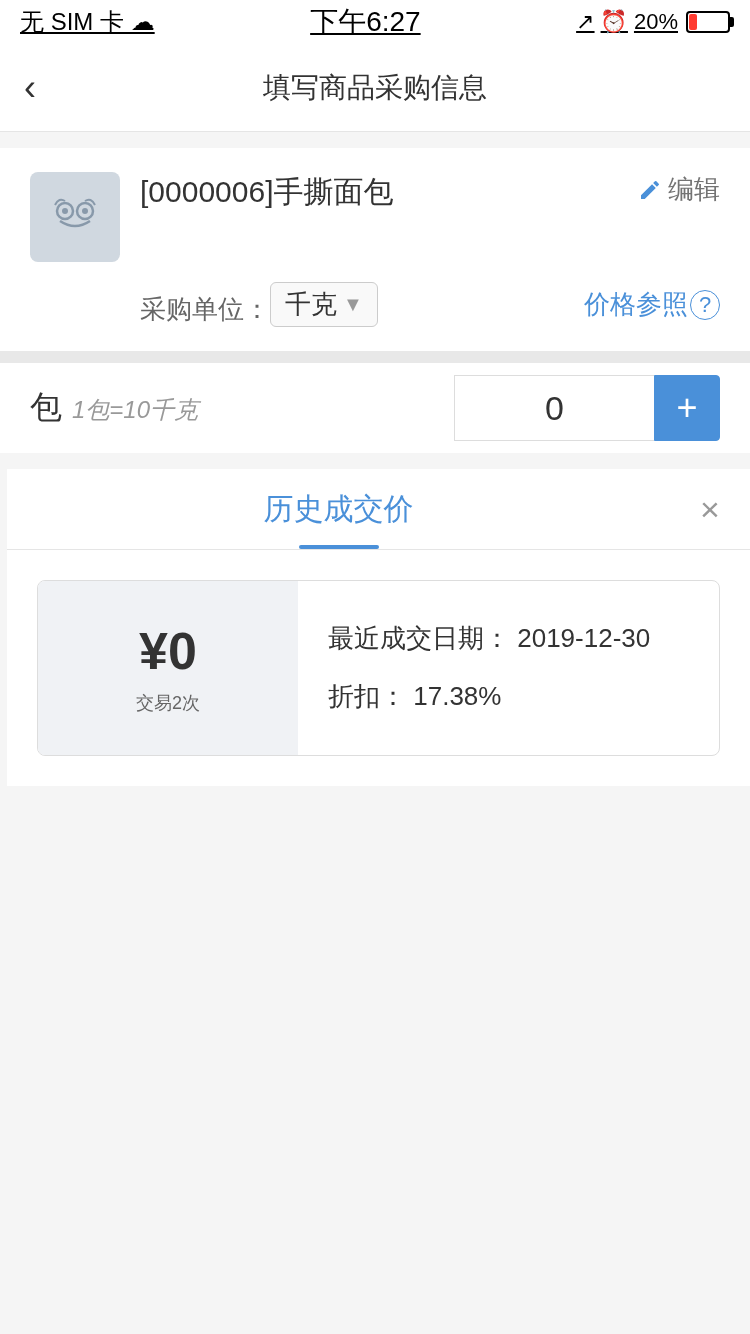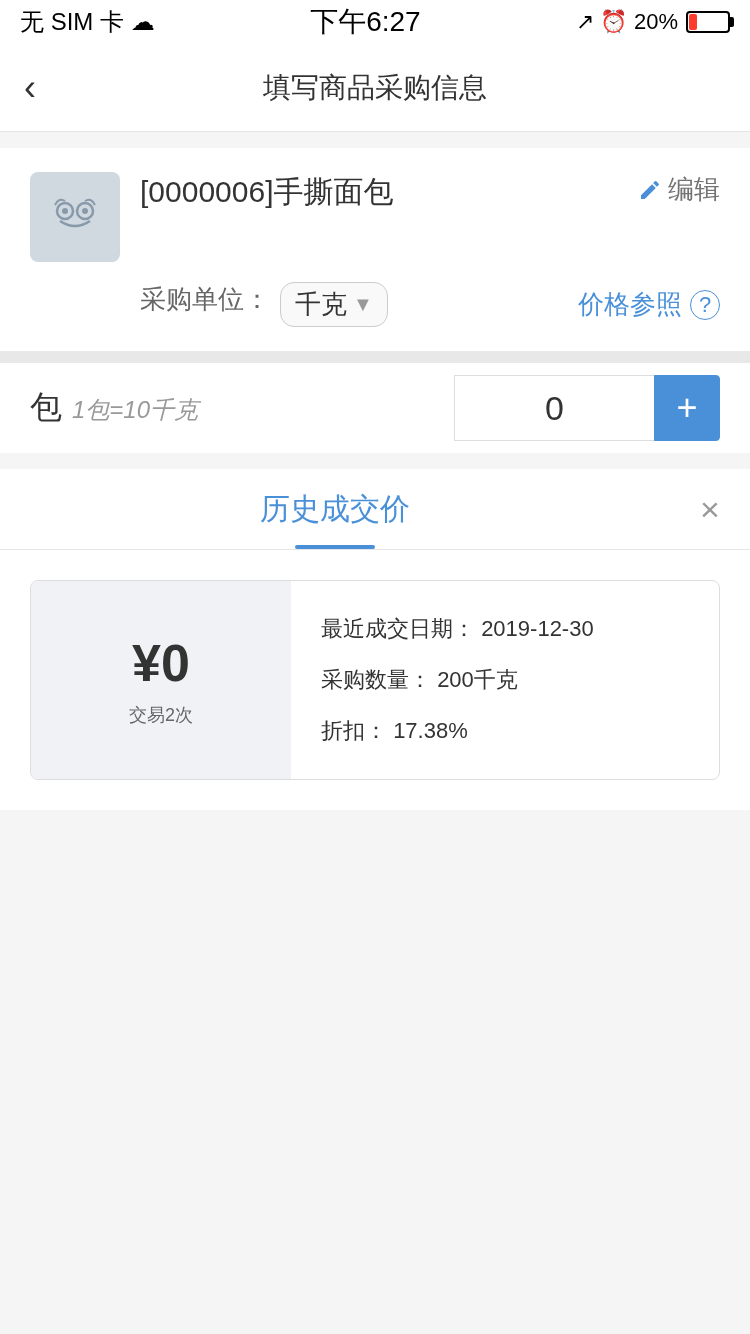--- a/index.html
+++ b/index.html
@@ -15,20 +15,21 @@
     
     .status-bar {
       height: 44px;
       background: #fff;
       display: flex;
       align-items: center;
       justify-content: space-between;
       padding: 0 20px;
       font-size: 24px;
       color: #000;
+      text-decoration: underline;
     }
     .status-left { display: flex; align-items: center; gap: 8px; }
     .status-center { font-size: 28px; font-weight: 500; }
     .status-right { display: flex; align-items: center; gap: 6px; font-size: 22px; }
     .battery-icon {
       display: inline-block;
       width: 44px;
       height: 22px;
       border: 2px solid #000;
       border-radius: 4px;
@@ -129,35 +130,35 @@
     }
     .unit-label {
       font-size: 26px;
       color: #666;
     }
     .unit-select {
       display: flex;
       align-items: center;
       gap: 6px;
       border: 1px solid #ccc;
-      border-radius: 14px;
+      border-radius: 6px;
       padding: 4px 14px;
       font-size: 26px;
       color: #333;
       background: #f9f9f9;
       cursor: pointer;
     }
     .unit-select .arrow {
       font-size: 20px;
       color: #999;
     }
     .price-ref {
       display: flex;
       align-items: center;
-      gap: 8px;
+      gap: 2px;
       color: #4a90d9;
       font-size: 26px;
       cursor: pointer;
     }
     .price-ref .help-icon {
       width: 30px;
       height: 30px;
       border: 1.5px solid #4a90d9;
       border-radius: 50%;
       display: flex;
@@ -223,20 +224,21 @@
       font-size: 36px;
       color: #fff;
       cursor: pointer;
       border-radius: 0 4px 4px 0;
     }
 
     
     .tabs-section {
       background: #fff;
       margin-top: 16px;
+      margin-left: 7px;
     }
     .tabs-header {
       display: flex;
       align-items: center;
       border-bottom: 1px solid #e5e5e5;
       position: relative;
     }
     .tab-item {
       flex: 1;
       height: 80px;
@@ -305,21 +307,21 @@
     }
     .price-card-right {
       flex: 1;
       padding: 30px 30px;
       display: flex;
       flex-direction: column;
       justify-content: center;
       gap: 16px;
     }
     .price-detail-row {
-      font-size: 22px;
+      font-size: 26px;
       color: #333;
       line-height: 1.6;
     }
     .price-detail-label {
       color: #333;
     }
     .price-detail-value {
       color: #333;
     }
 
@@ -372,21 +374,21 @@
     </div>
     <div class="edit-btn">
       <svg width="24" height="24" viewBox="0 0 24 24" fill="none" xmlns="http://www.w3.org/2000/svg">
         <path d="M3 17.25V21h3.75L17.81 9.94l-3.75-3.75L3 17.25zM20.71 7.04a1 1 0 0 0 0-1.41l-2.34-2.34a1 1 0 0 0-1.41 0l-1.83 1.83 3.75 3.75 1.83-1.83z" fill="#4a90d9"></path>
       </svg>
       <span>编辑</span>
     </div>
   </div>
 
   <div class="product-unit-row">
-    <div style="display:flex;align-items:flex-start;gap:10px;">
+    <div style="display:flex;align-items:flex-end;gap:0;">
       <span class="unit-label">采购单位：</span>
       <div class="unit-select">
         <span>千克</span>
         <span class="arrow">▼</span>
       </div>
     </div>
     <div class="price-ref">
       <span>价格参照</span>
       <div class="help-icon">?</div>
     </div>
@@ -421,24 +423,20 @@
           <span>¥</span><span>0</span>
         </div>
         <div class="trade-count">交易2次</div>
       </div>
       <div class="price-card-right">
         <div class="price-detail-row">
           <span class="price-detail-label">最近成交日期：</span>
           <span class="price-detail-value">2019-12-30</span>
         </div>
         <div class="price-detail-row">
-          <span class="price-detail-label">采购数量：</span>
-          <span class="price-detail-value">200千克</span>
-        </div>
-        <div class="price-detail-row">
           <span class="price-detail-label">折扣：</span>
           <span class="price-detail-value">17.38%</span>
         </div>
       </div>
     </div>
   </div>
 </div>
 
 <div class="bottom-content"></div>
 

